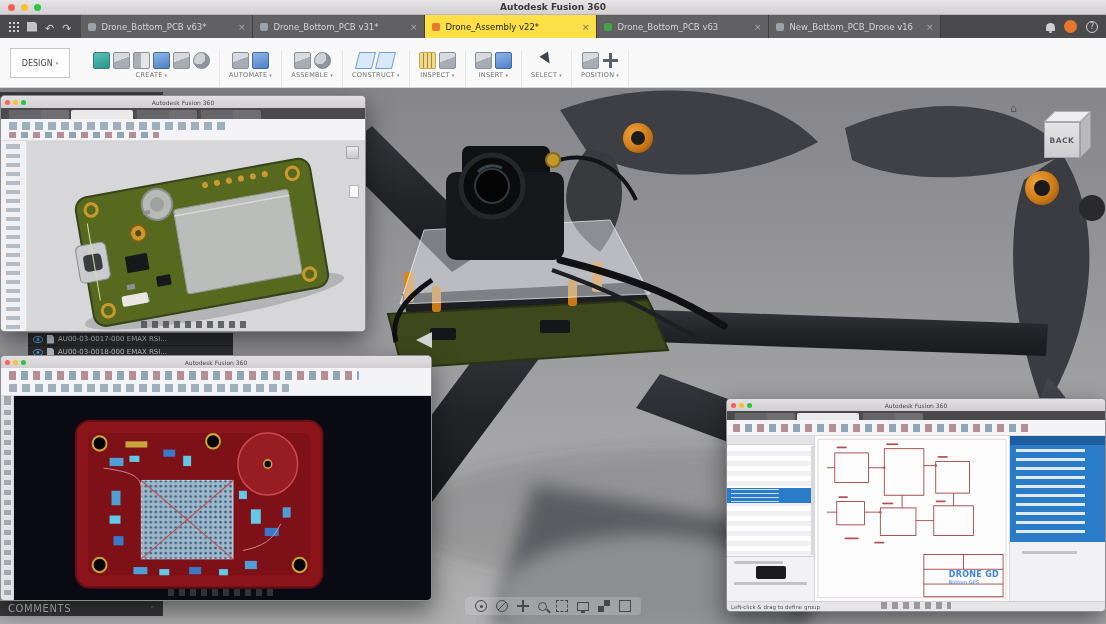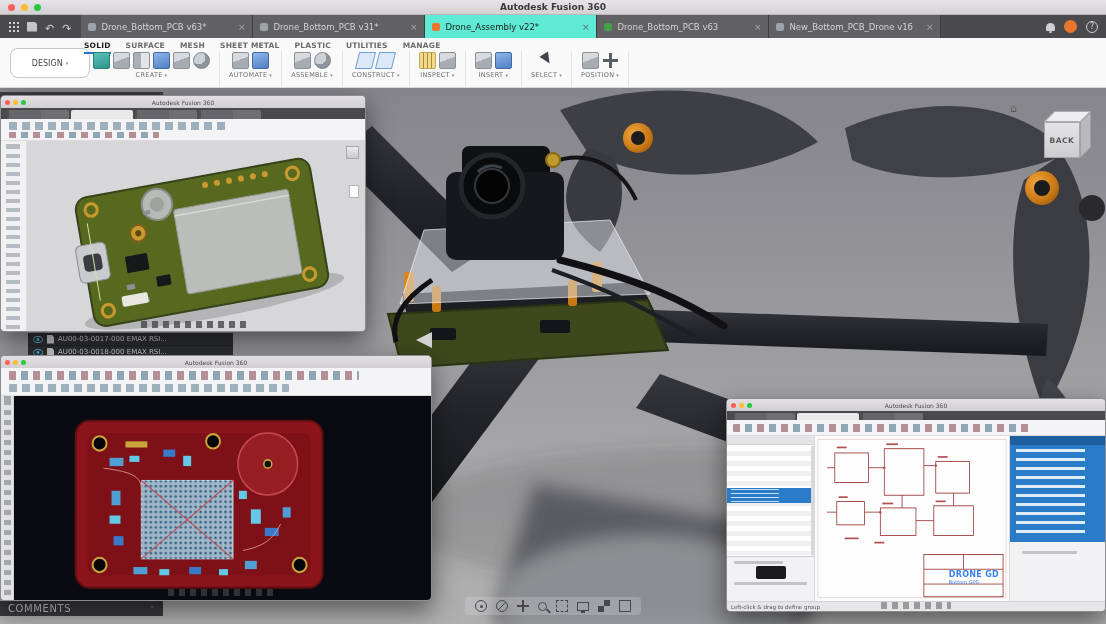--- a/index.html
+++ b/index.html
@@ -17,31 +17,31 @@
   .tb-icons{display:flex;align-items:center;gap:8px;padding:0 10px 0 8px}
   .tbi{display:inline-block;position:relative;cursor:pointer}
   .tbi-grid{width:11px;height:11px;background-image:radial-gradient(#cfcfd1 1px,transparent 1.3px);background-size:4px 4px}
   .tbi-save{width:10px;height:10px;background:#c4c4c6;clip-path:polygon(0 0,75% 0,100% 25%,100% 100%,0 100%)}
   .tbi-undo::before{content:"↶";color:#c9c9cb;font-size:11px}
   .tbi-redo::before{content:"↷";color:#c9c9cb;font-size:11px}
   .doc-tab{width:172px;display:flex;align-items:center;gap:5px;padding:0 7px;background:#616164;border-right:1px solid #3e3e40;color:#d4d4d6;font-size:8.5px;white-space:nowrap;overflow:hidden;cursor:pointer}
   .doc-tab .t-ic{width:8px;height:8px;border-radius:2px;flex:none}
   .t-gray{background:#9aa3ab}.t-orange{background:#e8762c}.t-green{background:#43a047}
   .doc-tab .t-close{margin-left:auto;color:#a8a8aa;font-size:9px}
-  .doc-tab.active{background:#5eead4;color:#222}
+  .doc-tab.active{background:#fde047;color:#222}
   .doc-tab.active .t-close{color:#666}
   .tb-right{position:absolute;right:8px;top:0;height:23px;display:flex;align-items:center;gap:9px}
   .bell{width:9px;height:8px;background:#cfcfd1;border-radius:5px 5px 1px 1px;position:relative}
   .bell::after{content:"";position:absolute;left:3px;bottom:-2px;width:3px;height:2px;background:#cfcfd1;border-radius:50%}
   .avatar{width:13px;height:13px;border-radius:50%;background:var(--accent,#e8762c)}
   .help{width:12px;height:12px;border-radius:50%;border:1px solid #cfcfd1;color:#cfcfd1;font-size:8px;display:flex;align-items:center;justify-content:center}
 
   
   .ribbon{position:absolute;left:0;top:38px;width:1106px;height:50px;background:#f9f9fa;border-bottom:1px solid #d6d6d8;z-index:40}
-  .design-dd{position:absolute;left:10px;top:10px;width:80px;height:30px;background:#fff;border:1px solid #c6c6c8;border-radius:8px;display:flex;align-items:center;justify-content:center;gap:3px;font-size:8px;color:#444;cursor:pointer}
+  .design-dd{position:absolute;left:10px;top:10px;width:60px;height:30px;background:#fff;border:1px solid #c6c6c8;border-radius:0;display:flex;align-items:center;justify-content:center;gap:3px;font-size:8px;color:#444;cursor:pointer}
   .ws-tabs{position:absolute;left:84px;top:2px;display:flex;gap:15px;font-size:7.5px;font-weight:bold;color:#6a6a6c}
   .ws-tab{padding:1px 0 2px;cursor:pointer;letter-spacing:.2px}
   .ws-tab.active{color:#1c1c1e;border-bottom:2px solid #2a76c6}
   .tgroups{position:absolute;left:84px;top:13px;display:flex;height:36px}
   .tgroup{padding:1px 9px 16px;border-right:1px solid #e4e4e6;display:flex;flex-direction:column;align-items:center}
   .g-icons{display:flex;gap:3px;margin-bottom:2px}
   .g-lbl{font-size:6.5px;color:#6f6f71;display:flex;align-items:center;gap:2px;letter-spacing:.3px}
   .g-caret{font-size:5px;color:#8b8b8d}
   .ic{width:17px;height:17px;border-radius:2px;position:relative;flex:none;cursor:pointer}
   .ic-cube{background:linear-gradient(160deg,#d7dade 0 45%,#a6acb2 45% 100%);border:1px solid #899098}
@@ -192,29 +192,20 @@
     <span class="bell"></span>
     <span class="avatar"></span>
     <span class="help">?</span>
   </div>
 </div>
 
 <div class="ribbon">
   <div class="design-dd">
     <span>DESIGN</span>
     <span class="g-caret">▾</span>
-  </div>
-  <div class="ws-tabs">
-    <span class="ws-tab active">SOLID</span>
-    <span class="ws-tab">SURFACE</span>
-    <span class="ws-tab">MESH</span>
-    <span class="ws-tab">SHEET METAL</span>
-    <span class="ws-tab">PLASTIC</span>
-    <span class="ws-tab">UTILITIES</span>
-    <span class="ws-tab">MANAGE</span>
   </div>
   <div class="tgroups">
     <div class="tgroup">
       <div class="g-icons">
         <span class="ic ic-teal"></span>
         <span class="ic ic-cube"></span>
         <span class="ic ic-half"></span>
         <span class="ic ic-blue"></span>
         <span class="ic ic-cube"></span>
         <span class="ic ic-joint"></span>

